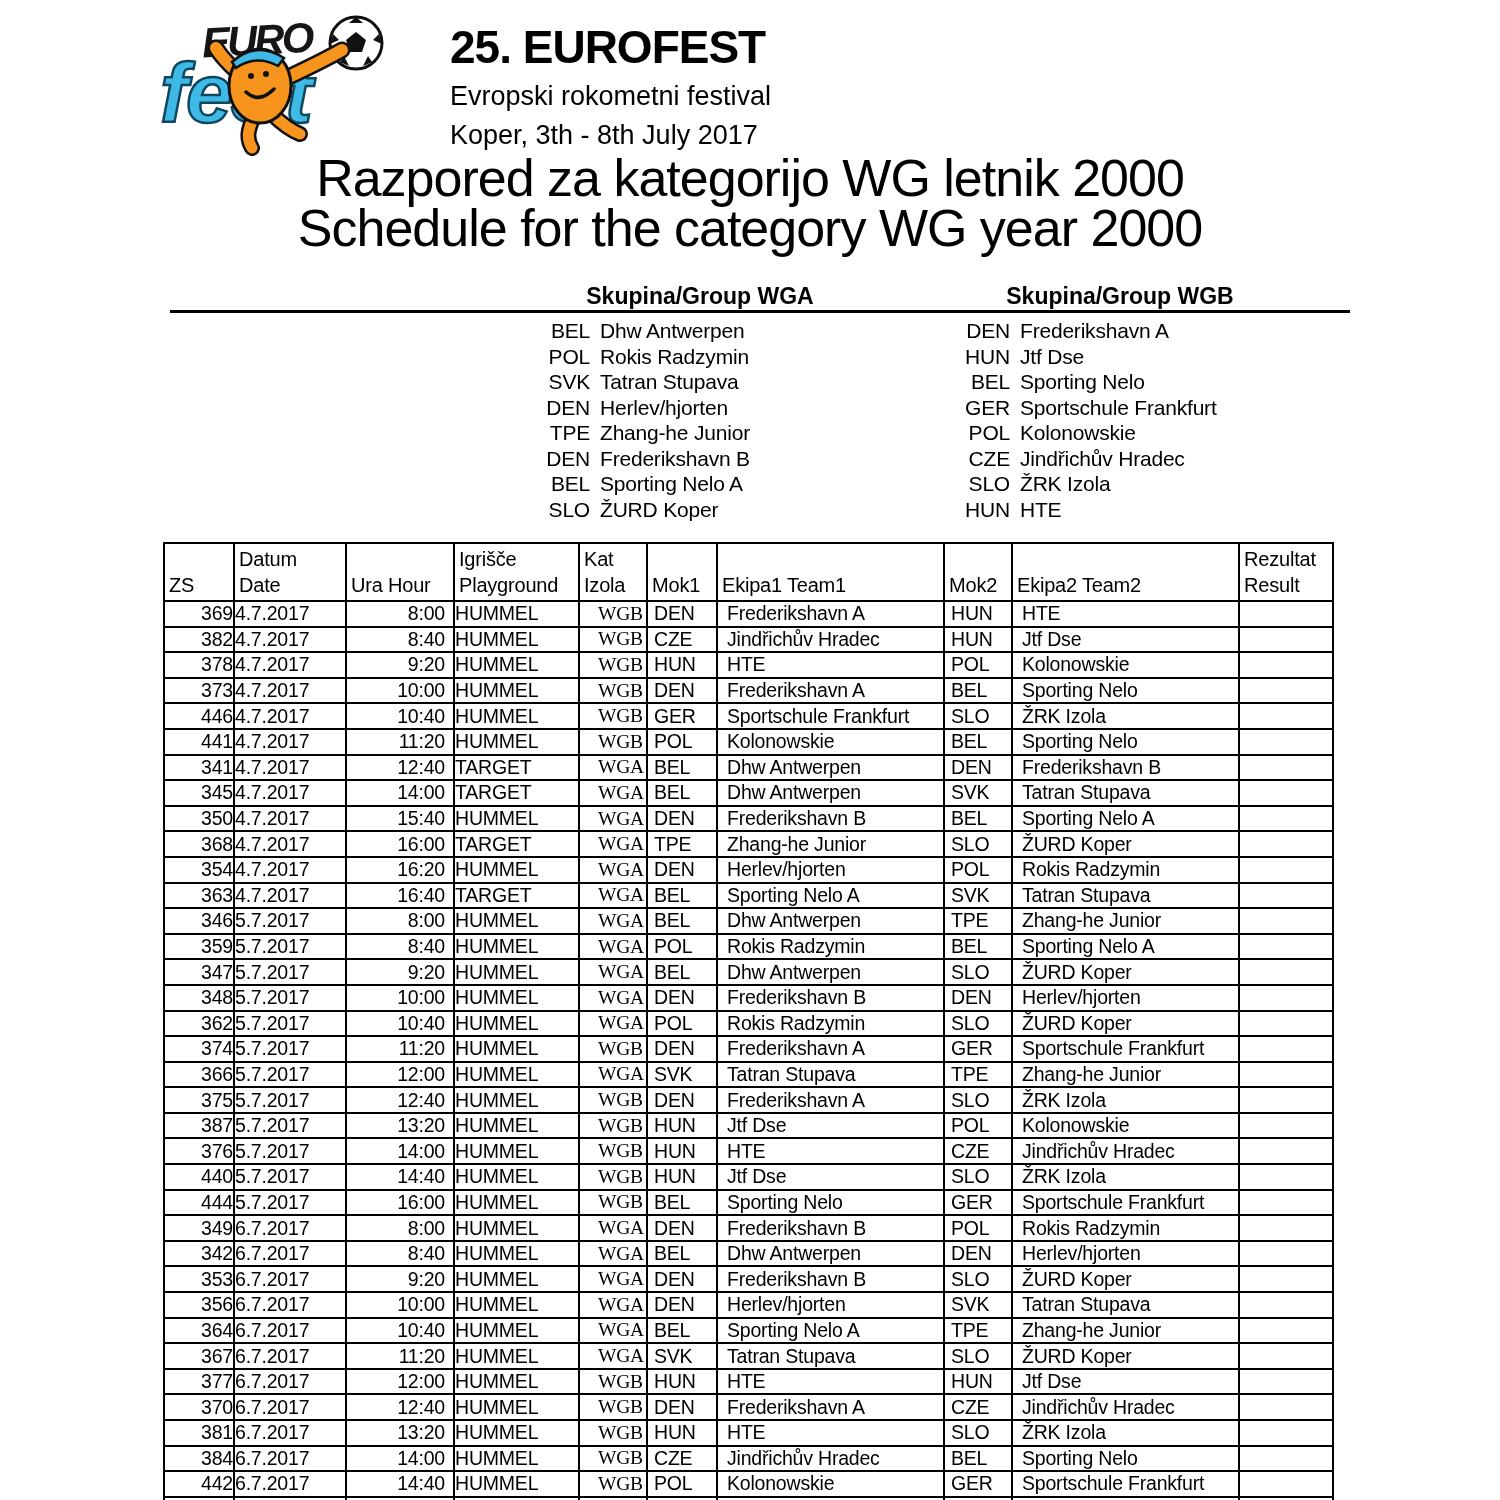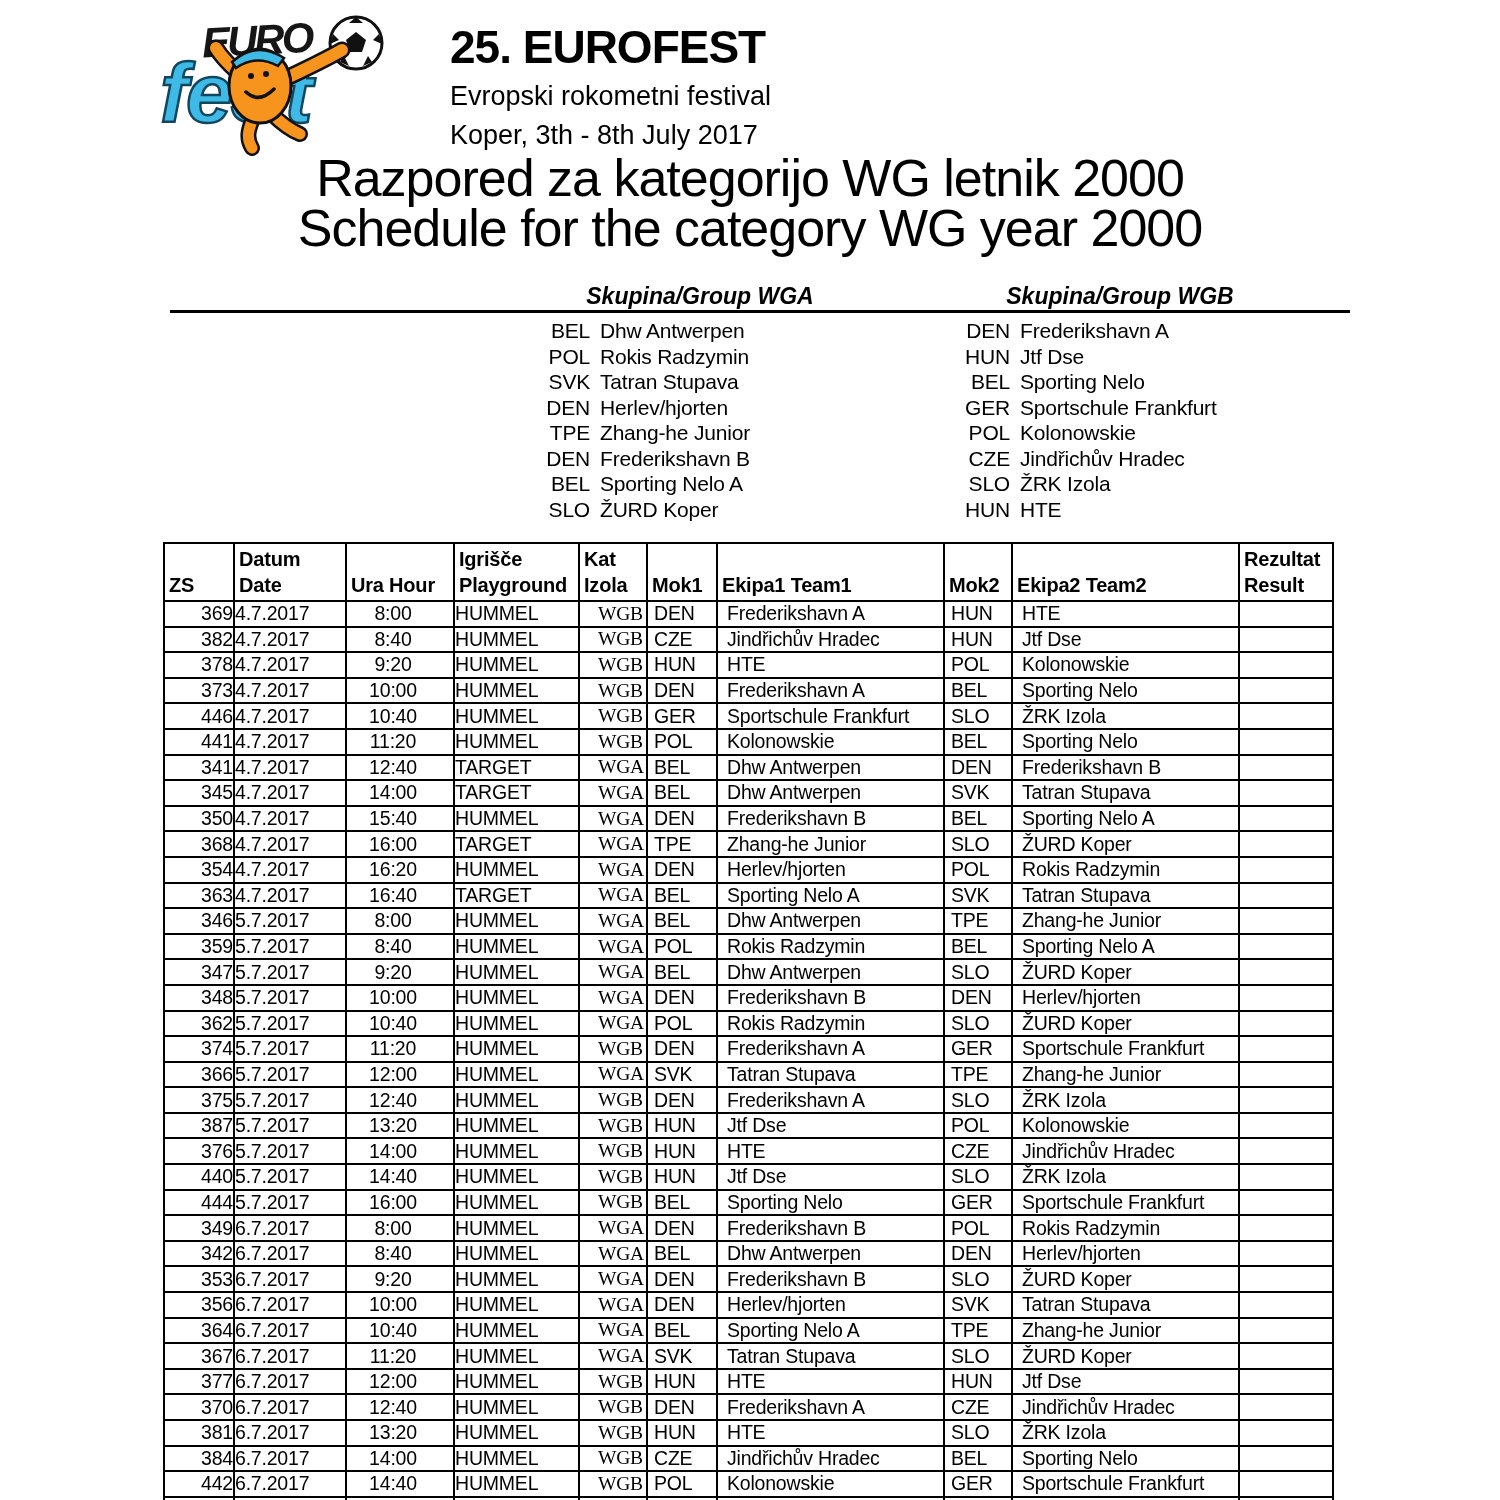--- a/index.html
+++ b/index.html
@@ -20,44 +20,44 @@
   .event-loc   { font-size:27px; margin-top:8px; }
 
   
   .page-title { position:absolute; left:0; top:153px; width:1500px; text-align:center;
                 font-size:52px; line-height:50px; letter-spacing:-1px; }
 
   
   .group { position:absolute; top:283px; width:500px; }
   .group-a { left:450px; }
   .group-b { left:870px; }
-  .group-title { text-align:center; font-weight:bold; font-size:23px; height:27px;font-style:italic; }
+  .group-title { text-align:center; font-weight:bold; font-size:23px; height:27px; }
   .group-list { margin-top:8px; }
   .team-row { display:flex; line-height:25.5px; font-size:21px; letter-spacing:-0.2px; }
   .tcode { width:140px; text-align:right; flex:none; }
   .tname { margin-left:10px; white-space:nowrap; }
   .group-rule { position:absolute; left:170px; top:310px; width:1180px; height:3px; background:#000; }
 
   
   .sched { position:absolute; left:163px; top:542px; width:1169px;
            border-collapse:collapse; table-layout:fixed;
            font-size:19.5px; letter-spacing:-0.2px; }
   .sched th, .sched td { border:2px solid #000; overflow:hidden; white-space:nowrap; padding:0; }
   .sched thead tr { height:56px; }
-  .sched th { font-weight:bold; text-align:left; vertical-align:bottom;
+  .sched th { font-weight:normal; text-align:left; vertical-align:bottom;
               font-size:20px; padding:2px 2px 2px 4px; }
   .th-l { line-height:26px; }
   .sched tbody tr { height:25.6px; }
   col.w-zs{width:70px} col.w-date{width:112px} col.w-hour{width:108px}
   col.w-playground{width:125px} col.w-cath{width:68px} col.w-mok1{width:70px}
   col.w-team1{width:227px} col.w-mok2{width:68px} col.w-team2{width:227px}
   col.w-result{width:94px}
   td.col-zs   { text-align:right; }
   td.col-date { text-align:left; padding-right:9px; }
-  td.col-hour { text-align:center; padding-right:14px;border-radius:9px; }
+  td.col-hour { text-align:right; padding-right:8px;border-radius:9px; }
   td.col-playground { }
   td.col-cath { padding-left:18px;font-family:Liberation Serif, serif; }
   td.col-mok1, td.col-mok2 { padding-left:6px; }
   td.col-team1, td.col-team2 { padding-left:9px; }
 </style>
 </head>
 <body>
 
 <div class="page">
 

